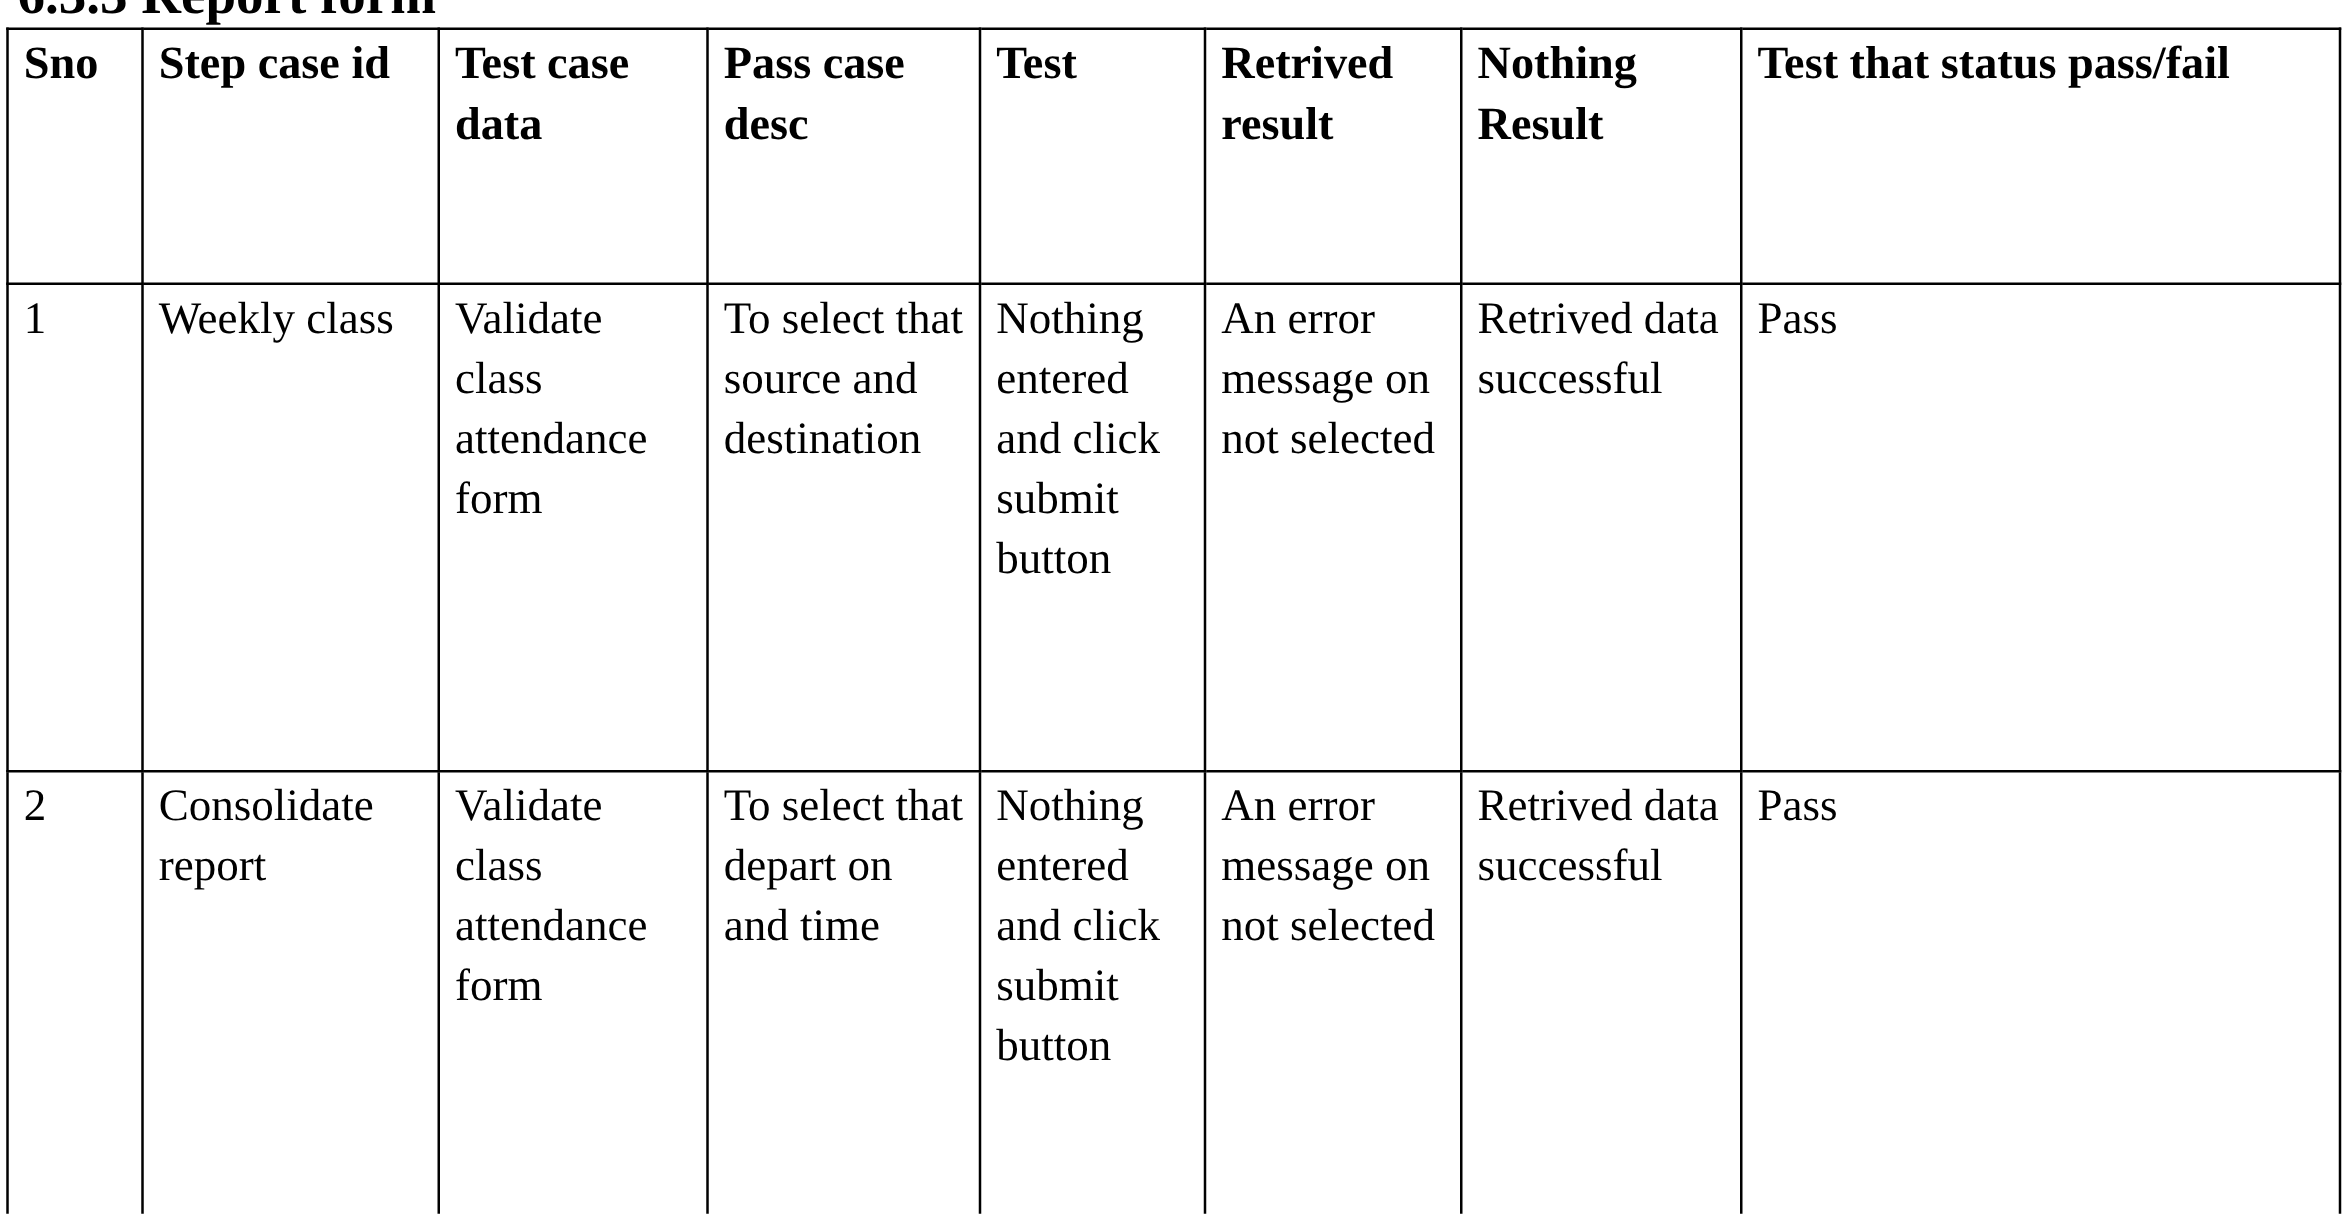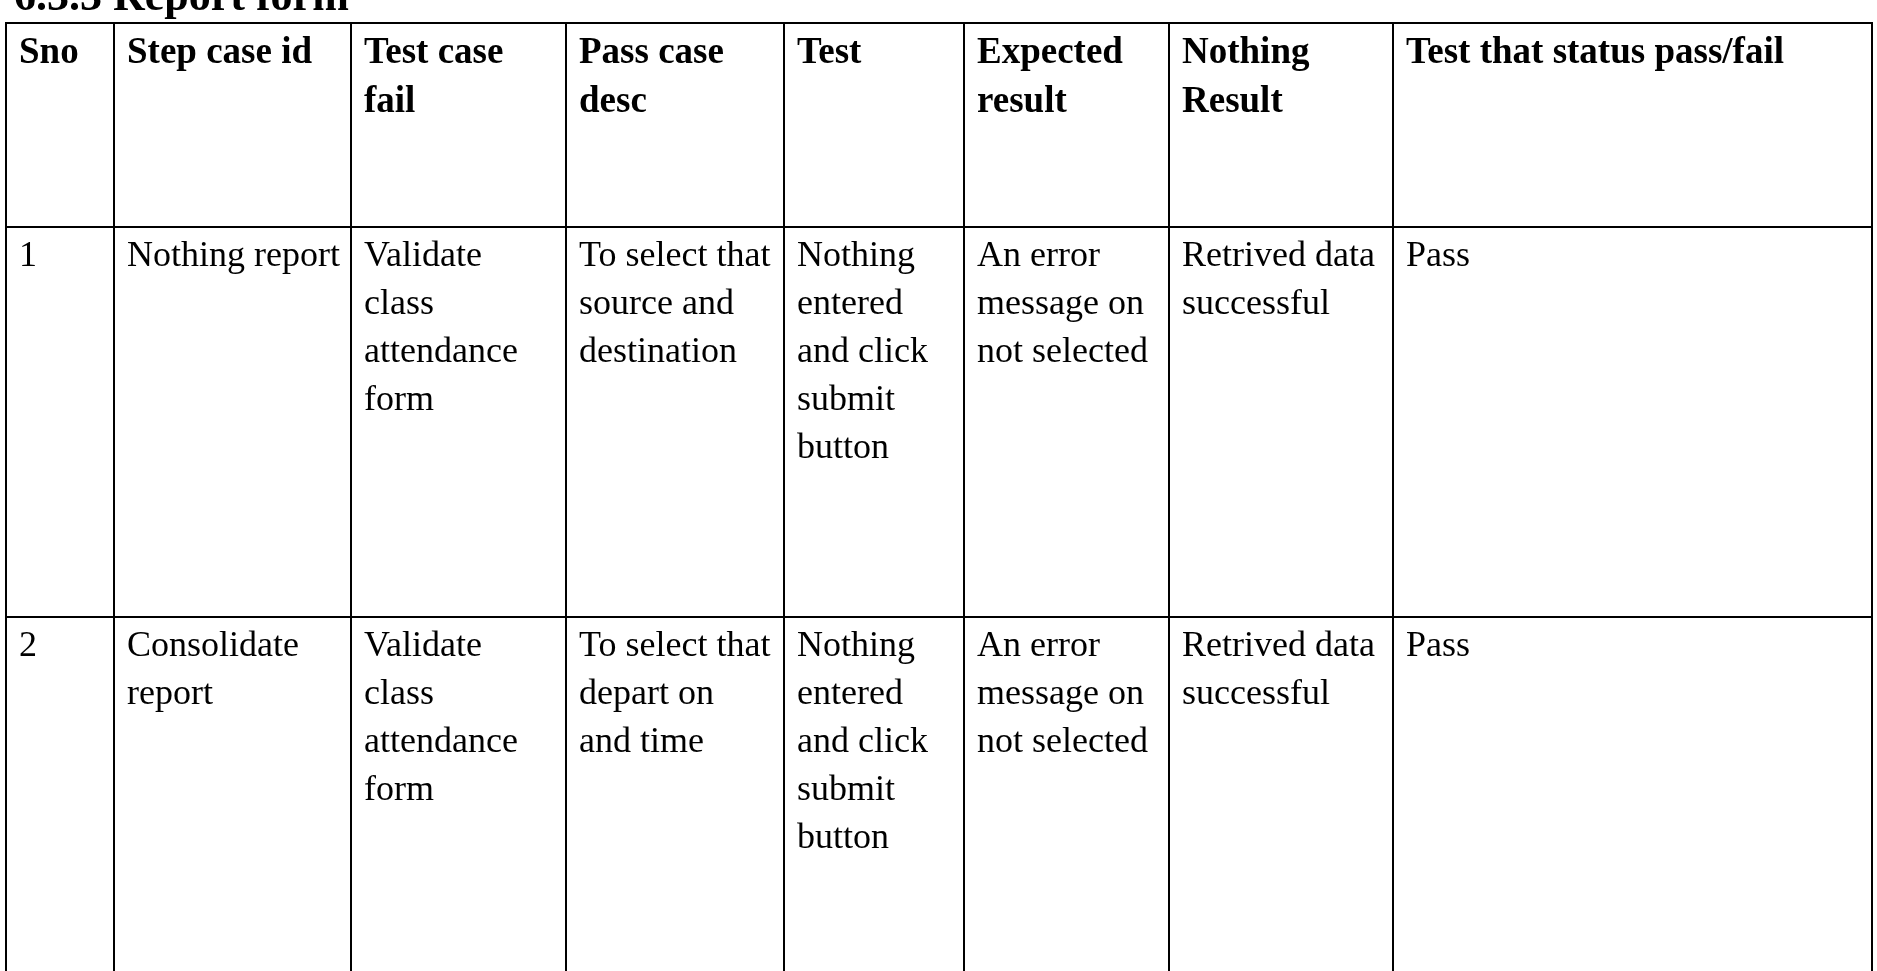--- a/index.html
+++ b/index.html
@@ -100,32 +100,32 @@
       <col class="c-desc">
       <col class="c-step">
       <col class="c-exp">
       <col class="c-act">
       <col class="c-status">
     </colgroup>
     <thead>
       <tr class="header-row">
         <th>Sno</th>
         <th>Step case id</th>
-        <th>Test case fail</th>
+        <th>Test case data</th>
         <th>Pass case desc</th>
         <th>Test</th>
-        <th>Expected result</th>
+        <th>Retrived result</th>
         <th>Nothing Result</th>
         <th>Test that status pass/fail</th>
       </tr>
     </thead>
     <tbody>
       <tr class="data-row">
         <td>1</td>
-        <td>Nothing report</td>
+        <td>Weekly class</td>
         <td>Validate class attendance form</td>
         <td>To select that source and destination</td>
         <td>Nothing entered and click submit button</td>
         <td>An error message on not selected</td>
         <td>Retrived data successful</td>
         <td>Pass</td>
       </tr>
       <tr class="data-row last">
         <td>2</td>
         <td>Consolidate report</td>

